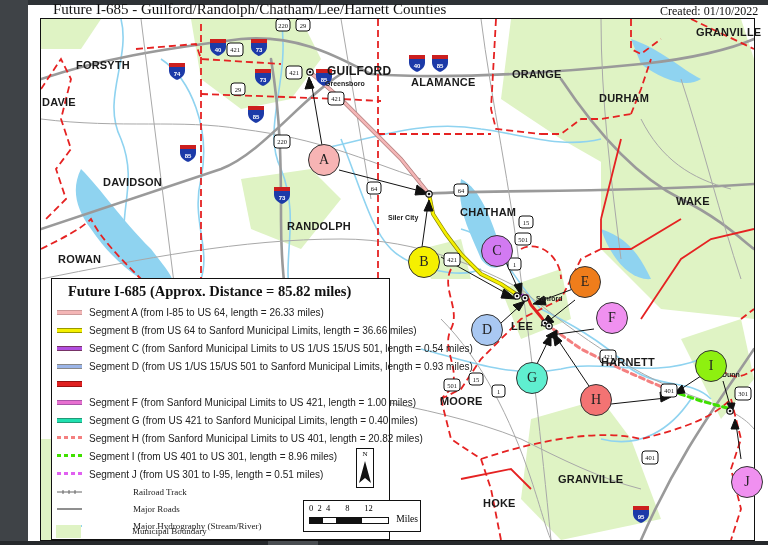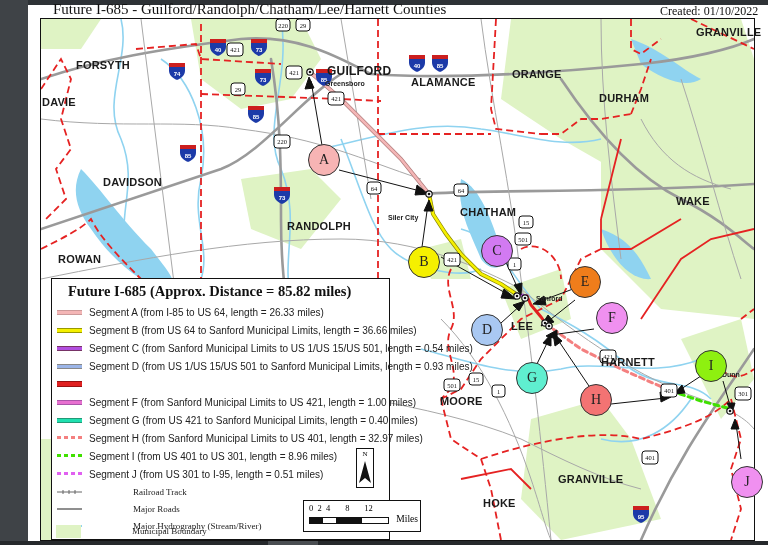--- a/index.html
+++ b/index.html
@@ -428,21 +428,21 @@
   <div class="legend-row" style="top:133px;">
     <span class="swatch">
         <span style="position:absolute;left:0;top:6px;width:25px;height:3px;background:#20e0b0;border-top:1px solid #297;border-bottom:1px solid #297;"></span>
       </span>
     <span class="seg-text">Segment G (from US 421 to Sanford Municipal Limits, length = 0.40 miles)</span>
   </div>
   <div class="legend-row" style="top:151px;">
     <span class="swatch">
         <span style="position:absolute;left:0;top:6px;width:25px;height:3px;background:repeating-linear-gradient(90deg,#f48080 0 4px,transparent 4px 7px);"></span>
       </span>
-    <span class="seg-text">Segment H (from Sanford Municipal Limits to US 401, length = 32.97 miles)</span>
+    <span class="seg-text">Segment H (from Sanford Municipal Limits to US 401, length = 20.82 miles)</span>
   </div>
   <div class="legend-row" style="top:169px;">
     <span class="swatch">
         <span style="position:absolute;left:0;top:6px;width:25px;height:3px;background:repeating-linear-gradient(90deg,#40e000 0 4px,transparent 4px 7px);"></span>
       </span>
     <span class="seg-text">Segment I (from US 401 to US 301, length = 8.96 miles)</span>
   </div>
   <div class="legend-row" style="top:187px;">
     <span class="swatch">
         <span style="position:absolute;left:0;top:6px;width:25px;height:3px;background:repeating-linear-gradient(90deg,#e060f0 0 4px,transparent 4px 7px);"></span>

